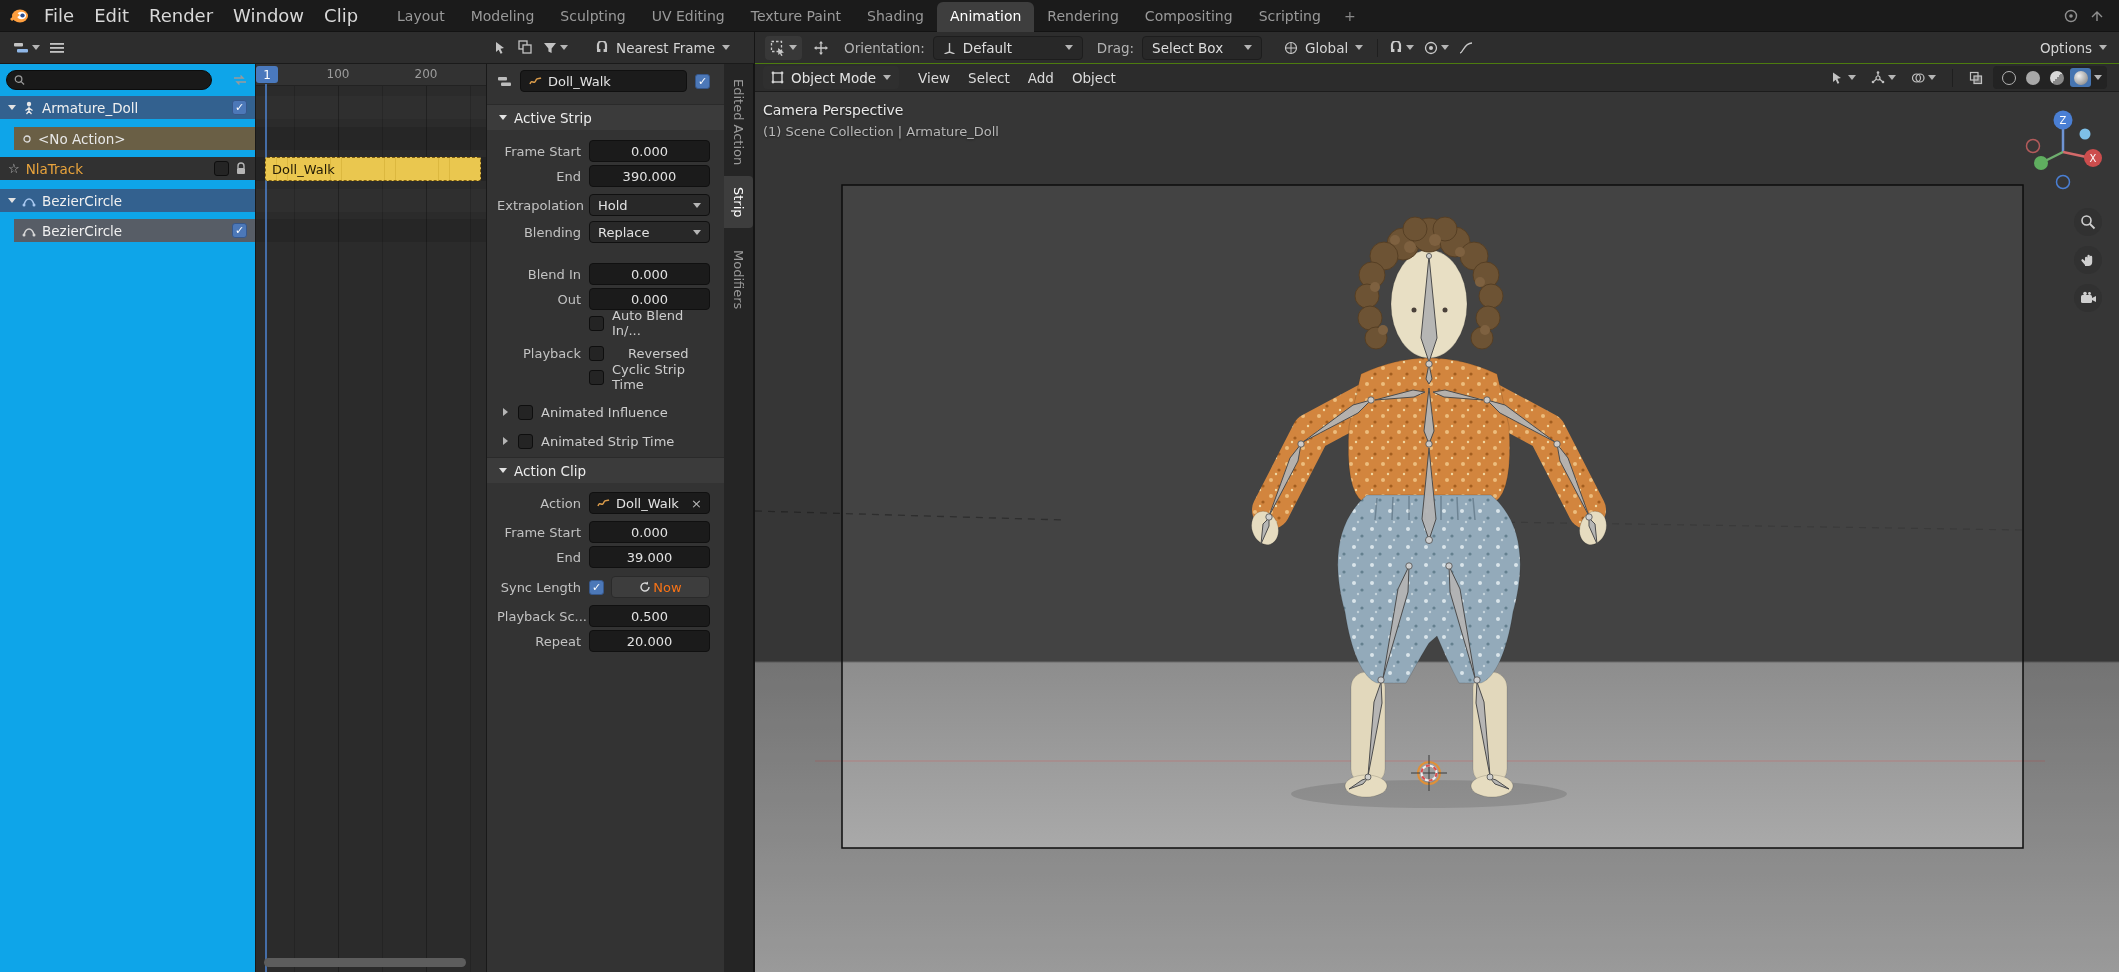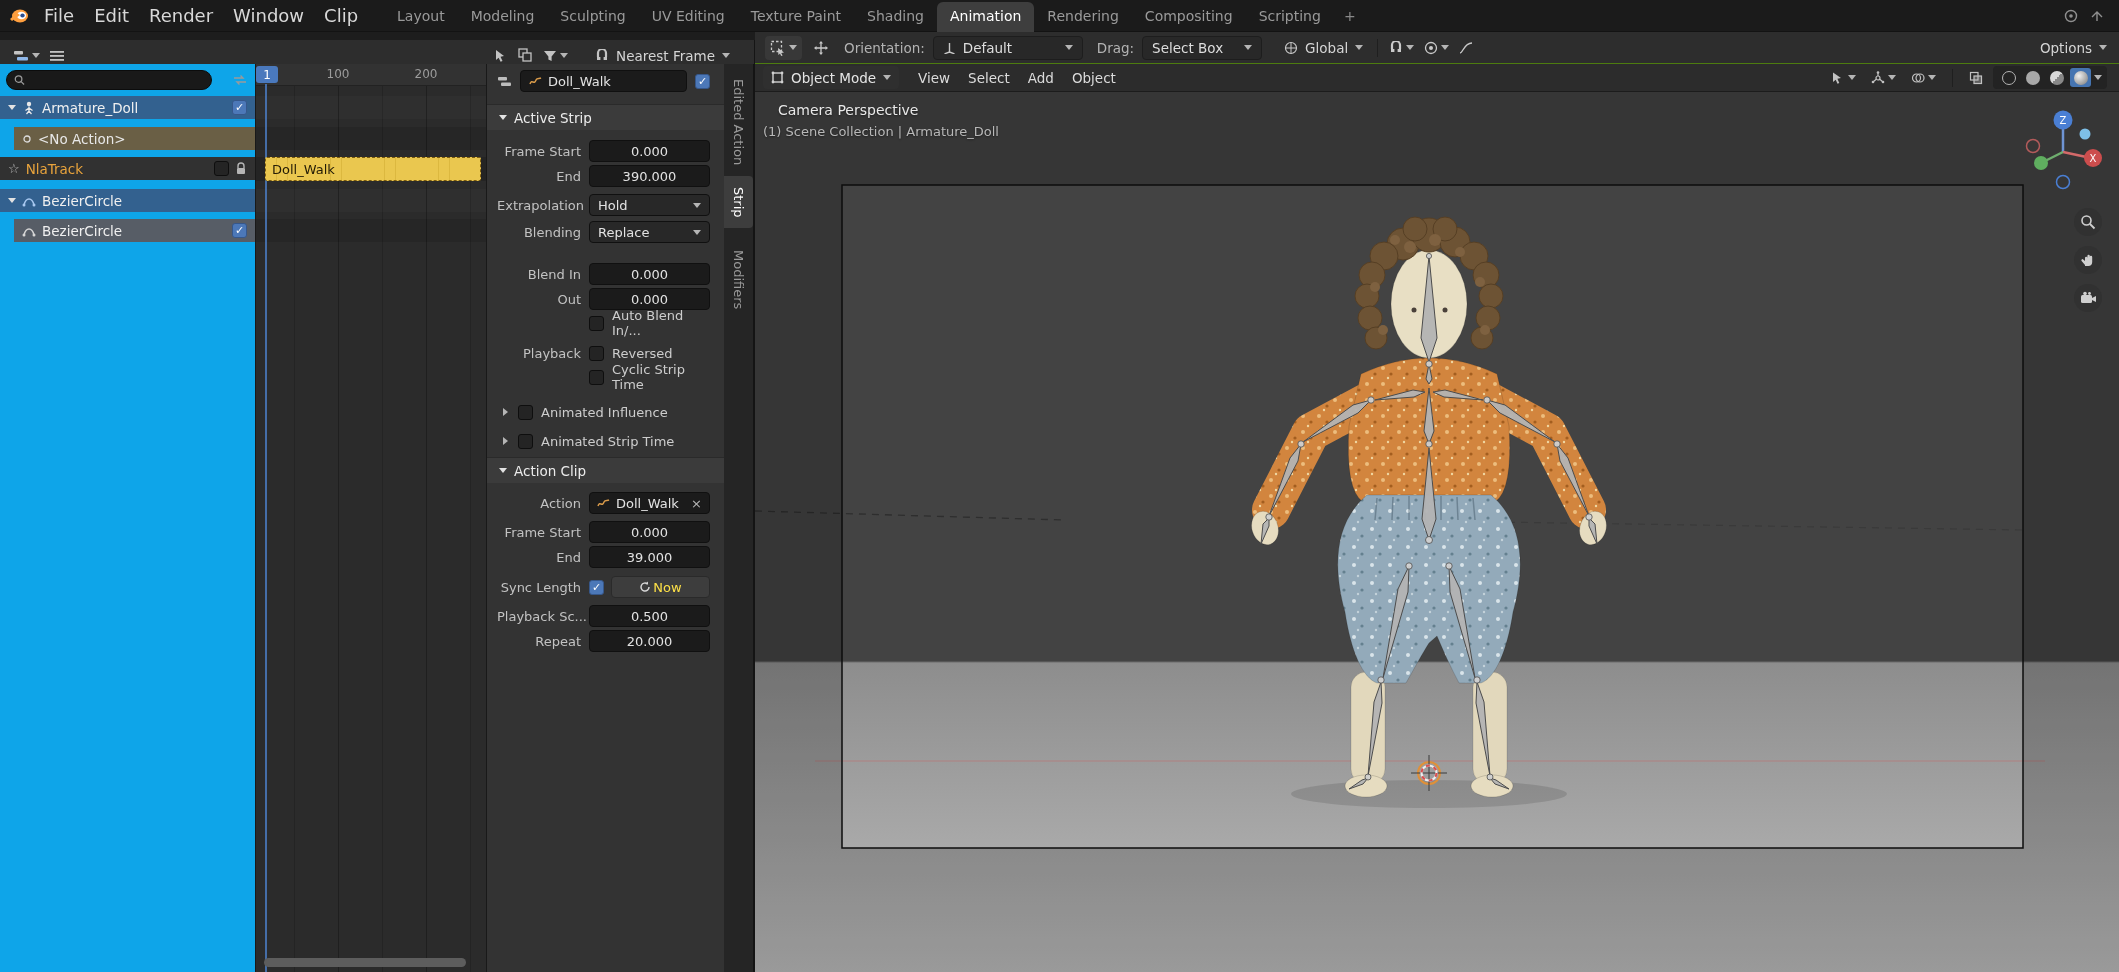--- a/index.html
+++ b/index.html
@@ -20,21 +20,21 @@
 .tri-r{width:0;height:0;border-top:4px solid transparent;border-bottom:4px solid transparent;border-left:5px solid #b5b5b5;flex:none}
 .pill{display:flex;align-items:center;gap:7px;background:#282828;border:1px solid #1d1d1d;border-radius:4px;height:24px;padding:0 9px;font-size:13.5px;color:#dedede;white-space:nowrap}
 .flatdd{display:flex;align-items:center;gap:7px;height:24px;padding:0 8px;font-size:13.5px;color:#d5d5d5;white-space:nowrap}
 .lbl{color:#b3b3b3;font-size:13.5px;white-space:nowrap}
 .ibtn{display:flex;align-items:center;justify-content:center;gap:3px;height:24px;padding:0 5px;color:#c3c3c3}
 .vsep{width:1px;height:18px;background:#1f1f1f;margin:0 6px}
 .cb{width:15px;height:15px;border-radius:3px;background:#242424;border:1px solid #0e0e0e;flex:none;display:flex;align-items:center;justify-content:center;color:#fff;font-size:11px;line-height:1}
 .cb.on{background:#4c78b8;border-color:#36578a}
 .cb.on::after{content:"✓"}
 
-.nla-header{position:absolute;left:0;top:40px;width:755px;height:32px;background:#2d2d2d;border-bottom:1px solid #1a1a1a;border-right:1px solid #151515;display:flex;align-items:center;padding:0 8px}
+.nla-header{position:absolute;left:0;top:32px;width:755px;height:32px;background:#2d2d2d;border-bottom:1px solid #1a1a1a;border-right:1px solid #151515;display:flex;align-items:center;padding:0 8px}
 .tool-settings{position:absolute;left:755px;top:32px;right:0;height:32px;background:#2d2d2d;border-bottom:1px solid #4d7c0f;display:flex;align-items:center;padding:0 10px}
 
 .channels{position:absolute;left:0;top:64px;width:256px;bottom:0;background:#0ea5e9;border-right:1px solid #191919}
 .search{position:absolute;left:6px;top:6px;width:206px;height:20px;background:#191919;border:1px solid #0c0c0c;border-radius:10px;display:flex;align-items:center;padding:0 7px;gap:5px}
 .search input{background:transparent;border:none;outline:none;color:#ddd;font-size:12.5px;width:100%}
 .crow{position:absolute;left:0;right:0;height:23px;display:flex;align-items:center;gap:6px;padding:0 8px;font-size:13.5px;color:#f0f0f0}
 .crow.sel{background:#33618f}
 .crow.noact{left:14px;background:#6a5f45;color:#e8e8e8}
 .crow.track{background:#313131}
 .crow.sub{left:14px;background:#575d66}
@@ -50,21 +50,21 @@
 .strip{position:absolute;left:9px;top:93px;width:216px;height:24px;border:1px dashed #7c5c10;border-radius:2px;color:#241c06;font-size:13px;display:flex;align-items:center;padding:0 6px;background:repeating-linear-gradient(90deg,#eac74f 0px,#eac74f 10.3px,#dcb83f 10.3px,#dcb83f 10.8px)}
 .hscroll{position:absolute;left:8px;bottom:5px;width:202px;height:9px;border-radius:5px;background:#5d5d5d}
 
 .sidebar{position:absolute;left:486px;top:64px;width:238px;bottom:0;background:#333;border-left:1px solid #191919}
 .srow{position:absolute;left:10px;right:14px;height:24px;display:flex;align-items:center}
 .slabel{width:92px;text-align:right;padding-right:8px;color:#c2c2c2;font-size:13px;flex:none;white-space:nowrap;overflow:hidden}
 .sfield{flex:1;height:22px;background:#1b1b1b;border:1px solid #101010;border-radius:4px;display:flex;align-items:center;justify-content:center;font-size:13px;color:#e2e2e2;gap:6px}
 .sfield.dd{background:#282828;justify-content:flex-start;padding:0 8px}
 .sfield.dd .cv{margin-left:auto}
 .shead{position:absolute;left:0;right:0;height:26px;background:rgba(255,255,255,.04);border-top:1px solid #2a2a2a;display:flex;align-items:center;gap:7px;padding:0 12px;color:#ececec;font-size:13.5px}
-.btn{height:22px;background:#3d3d3d;border:1px solid #2a2a2a;border-radius:4px;color:#fde047;font-size:13px;display:flex;align-items:center;justify-content:center;gap:2px;flex:1}
+.btn{height:22px;background:#3d3d3d;border:1px solid #2a2a2a;border-radius:4px;color:#f97316;font-size:13px;display:flex;align-items:center;justify-content:center;gap:2px;flex:1}
 
 .tabstrip{position:absolute;left:724px;top:64px;width:31px;bottom:0;background:#252525;border-right:2px solid #141414}
 .vtab{position:absolute;left:0;width:29px;writing-mode:vertical-rl;display:flex;align-items:center;justify-content:center;font-size:13px;color:#9a9a9a;border-radius:0 4px 4px 0;white-space:nowrap}
 .vtab.active{background:#3d3d3d;color:#fff}
 
 .viewport{position:absolute;left:755px;top:64px;right:0;bottom:0}
 .vp-header{position:absolute;left:0;top:0;right:0;height:28px;background:#2c2c2c;border-bottom:1px solid #1c1c1c;display:flex;align-items:center;padding:0 8px;z-index:5}
 .vp-menu{padding:0 9px;font-size:13.5px;color:#dcdcdc}
 .mode-pill{display:flex;align-items:center;gap:7px;background:#2f2f2f;border-radius:4px;height:23px;padding:0 8px;font-size:13.5px;color:#e5e5e5;margin-right:10px}
 .vp-right{margin-left:auto;display:flex;align-items:center;gap:5px;padding-right:4px}
@@ -378,21 +378,21 @@
         </div>
     </div>
     <div class="srow" style="top:247px">
       <span class="slabel"></span>
       <span class="cb"></span>
       <span style="margin-left:8px;font-size:13px;color:#cdcdcd">Auto Blend In/...</span>
     </div>
     <div class="srow" style="top:277px">
       <span class="slabel">Playback</span>
       <span class="cb"></span>
-      <span style="margin-left:8px;font-size:13px;color:#cdcdcd">Reversed</span>
+      <span style="margin-left:24px;font-size:13px;color:#cdcdcd">Reversed</span>
     </div>
     <div class="srow" style="top:301px">
       <span class="slabel"></span>
       <span class="cb"></span>
       <span style="margin-left:8px;font-size:13px;color:#cdcdcd">Cyclic Strip Time</span>
     </div>
     <div class="srow" style="top:336px;left:16px">
       <span class="tri-r"></span>
       <span class="cb" style="margin-left:10px"></span>
       <span style="margin-left:8px;font-size:13px;color:#cdcdcd">Animated Influence</span>
@@ -665,21 +665,21 @@
 
         <circle cx="674" cy="681" r="11" fill="none" stroke="#e09038" stroke-width="2"></circle>
         <g>
           <line x1="674" y1="663" x2="674" y2="699" stroke="#3a3a3a" stroke-width="1"></line>
           <line x1="656" y1="681" x2="692" y2="681" stroke="#3a3a3a" stroke-width="1"></line>
           <circle cx="674" cy="681" r="7.5" fill="none" stroke="#eeeeee" stroke-width="2.2"></circle>
           <circle cx="674" cy="681" r="7.5" fill="none" stroke="#d95050" stroke-width="2.2" stroke-dasharray="4 4"></circle>
         </g>
       </svg>
 
-      <div class="ovl" style="left:23px;top:10px">Camera Perspective</div>
+      <div class="ovl" style="left:8px;top:10px">Camera Perspective</div>
       <div class="ovl sub" style="left:8px;top:32px">(1) Scene Collection | Armature_Doll</div>
 
       
       <div class="gizmo">
         <svg width="84" height="84" viewBox="0 0 84 84">
           <line x1="42" y1="44" x2="42" y2="14" stroke="#6f94d4" stroke-width="2.5"></line>
           <line x1="42" y1="44" x2="70" y2="50" stroke="#d46a6a" stroke-width="2.5"></line>
           <line x1="42" y1="44" x2="22" y2="54" stroke="#6fae6f" stroke-width="2.5"></line>
           <circle cx="42" cy="12" r="9.5" fill="#4a7fd4"></circle>
           <text x="42" y="15.5" font-size="10" fill="#fff" text-anchor="middle">Z</text>

